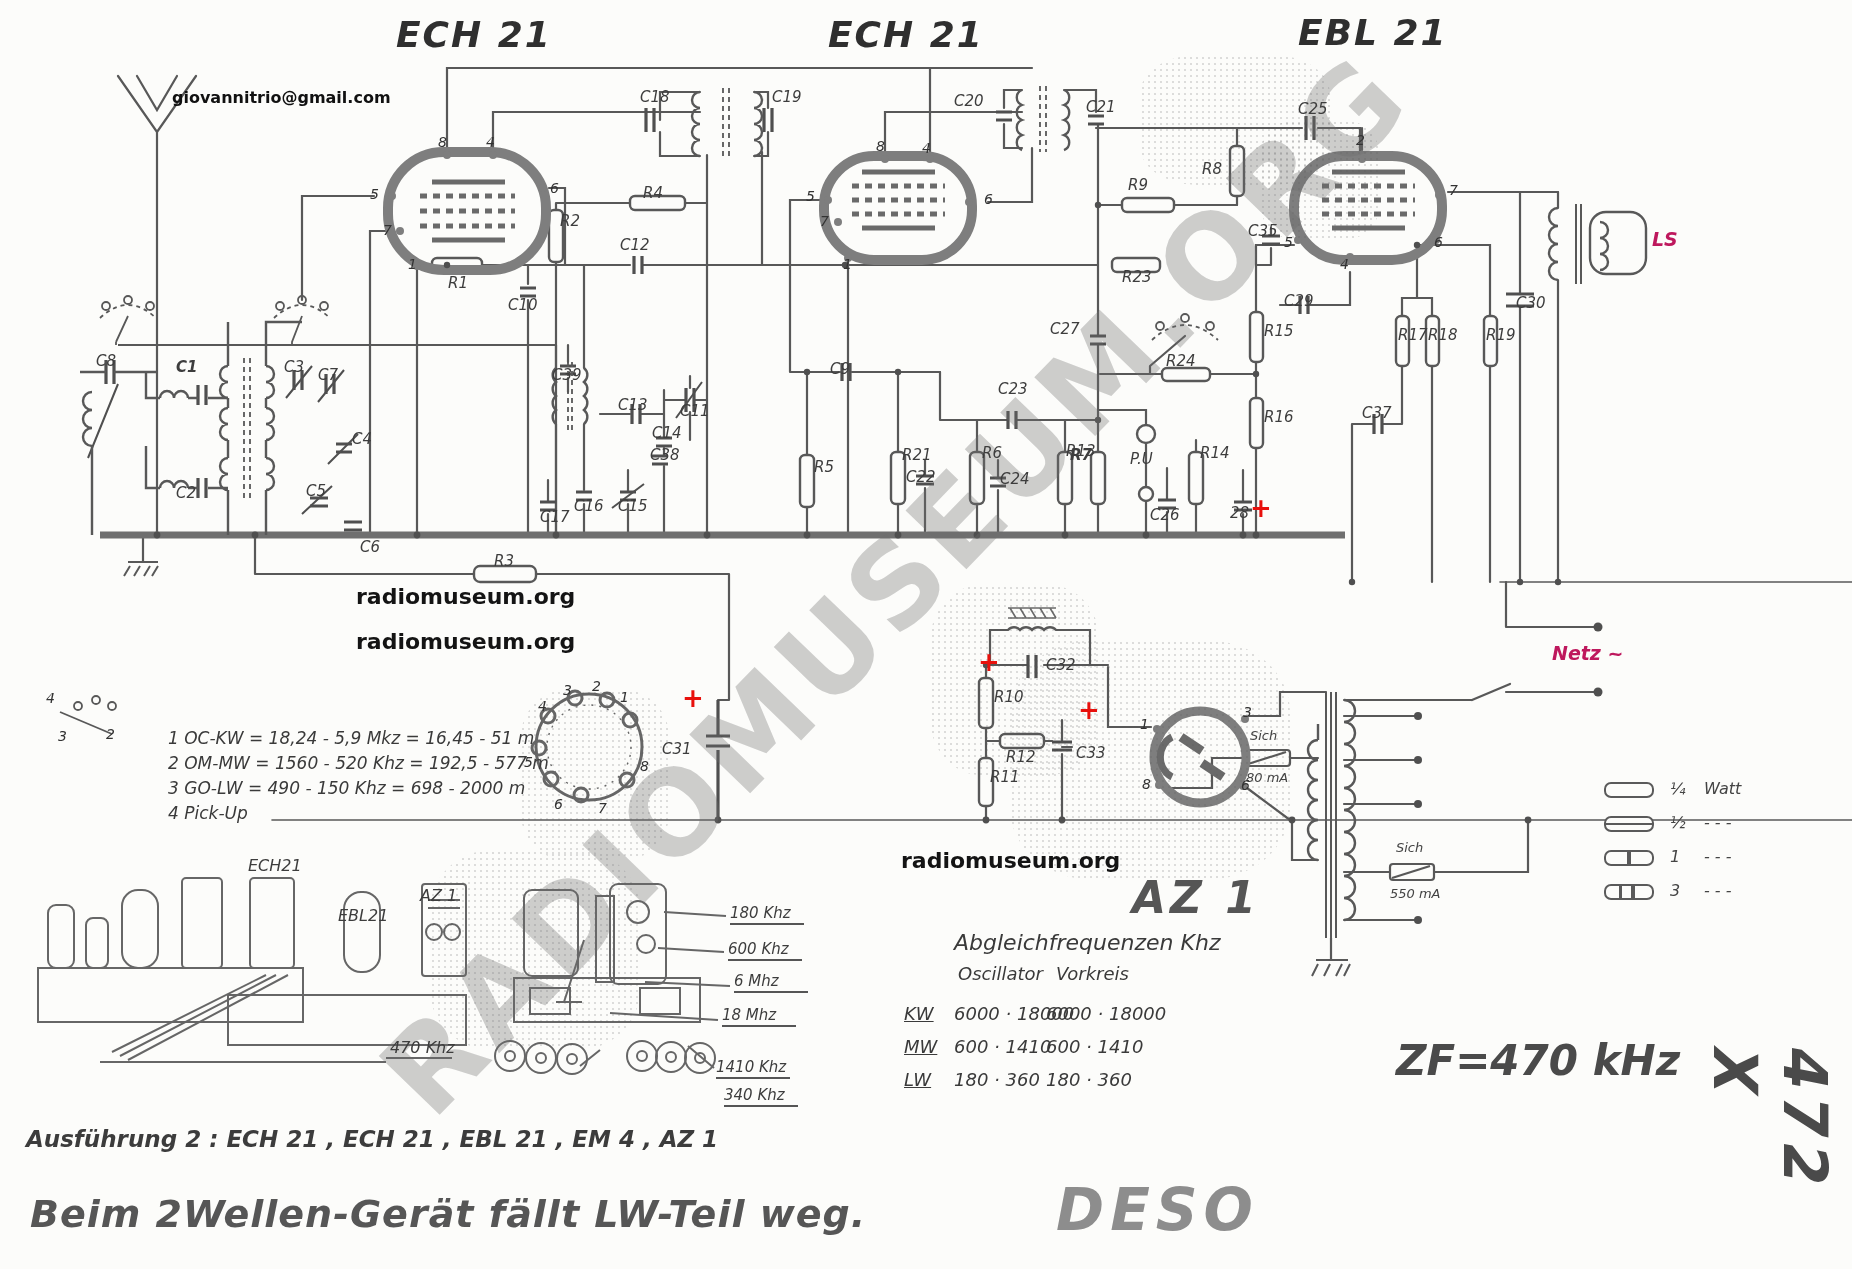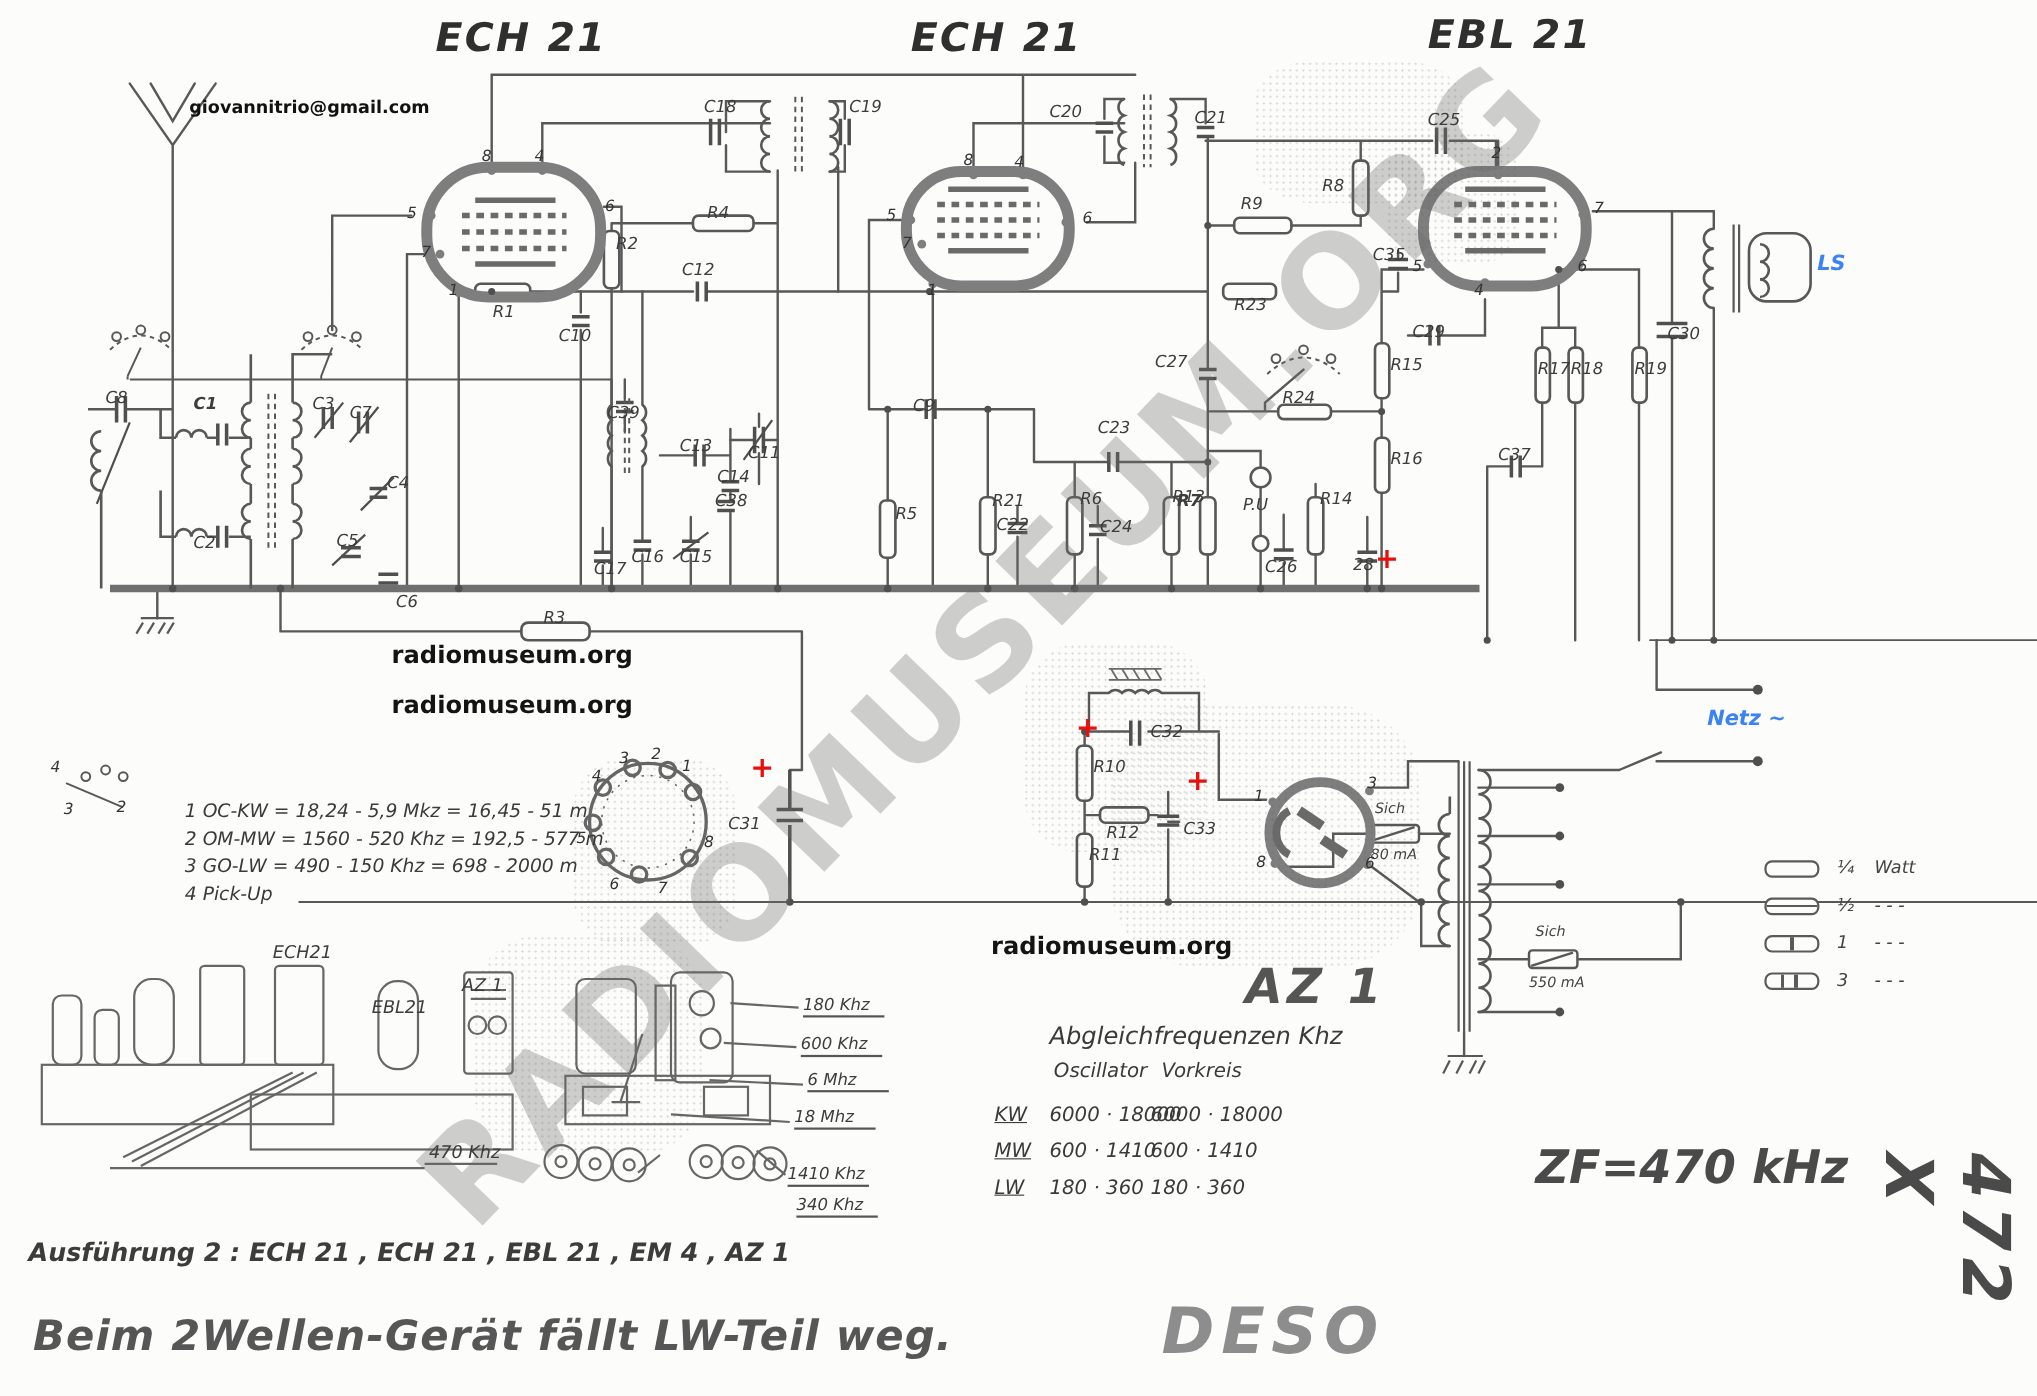--- a/index.html
+++ b/index.html
@@ -2,21 +2,21 @@
 <html><head>
 <meta charset="utf-8">
 <style>
   html,body{margin:0;padding:0;background:#ffffff;}
   #canvas{position:relative;width:1852px;height:1269px;background:#fcfcfa;overflow:hidden;
           font-family:"DejaVu Sans",sans-serif;}
   svg{position:absolute;left:0;top:0;}
   .lab{position:absolute;font:italic 15px "DejaVu Sans",sans-serif;color:#3d3d3d;white-space:nowrap;}
   .pin{font:italic 14px "DejaVu Sans",sans-serif;color:#333;}
   .hand17{font:italic 16px "DejaVu Sans",sans-serif;}
-  .mid{font:italic bold 19px "DejaVu Sans",sans-serif;color:#3b82f6;}
+  .mid{font:italic bold 19px "DejaVu Sans",sans-serif;color:#be185d;}
   .fuse{font:italic 13px "DejaVu Sans",sans-serif;color:#444;}
   .tube-title{position:absolute;font:italic bold 36px "DejaVu Sans",sans-serif;color:#2f2f2f;
               letter-spacing:2px;white-space:nowrap;}
   .credit{position:absolute;font:bold 22px "DejaVu Sans",sans-serif;color:#141414;white-space:nowrap;}
   #email{position:absolute;left:172px;top:88px;font:bold 16px "DejaVu Sans",sans-serif;color:#111;}
   #watermark{position:absolute;left:895px;top:585px;transform:translate(-50%,-50%) rotate(-46deg);
              font:bold 116px "DejaVu Sans",sans-serif;letter-spacing:6px;color:rgba(110,110,110,0.33);
              white-space:nowrap;}
   #bandlist{position:absolute;left:168px;top:728px;font:italic 17px "DejaVu Sans",sans-serif;color:#3a3a3a;}
   #bandlist div{height:25px;white-space:nowrap;}

